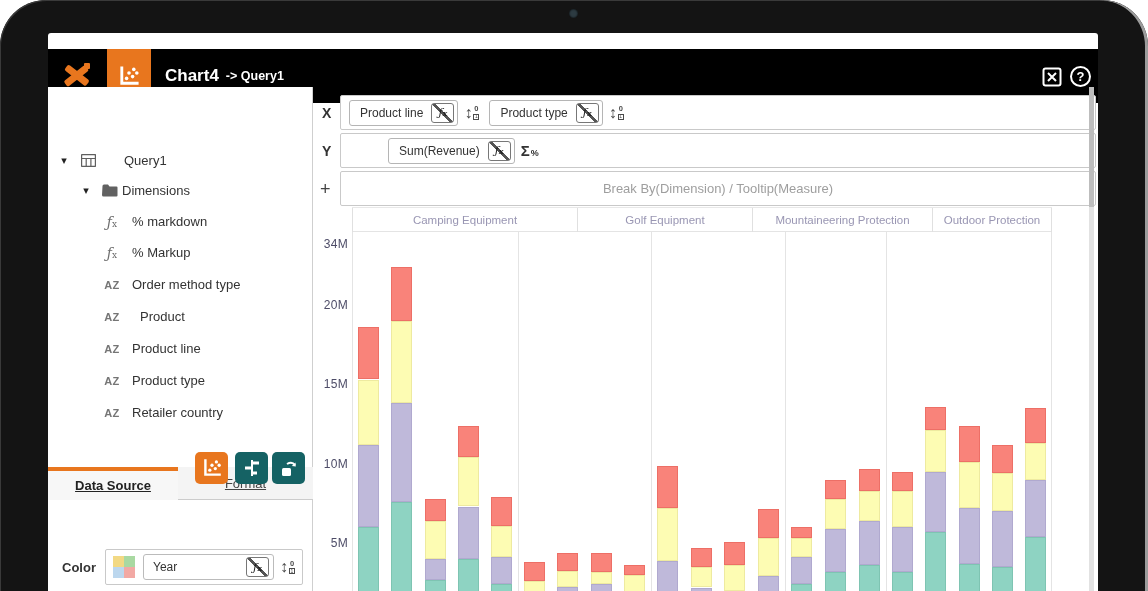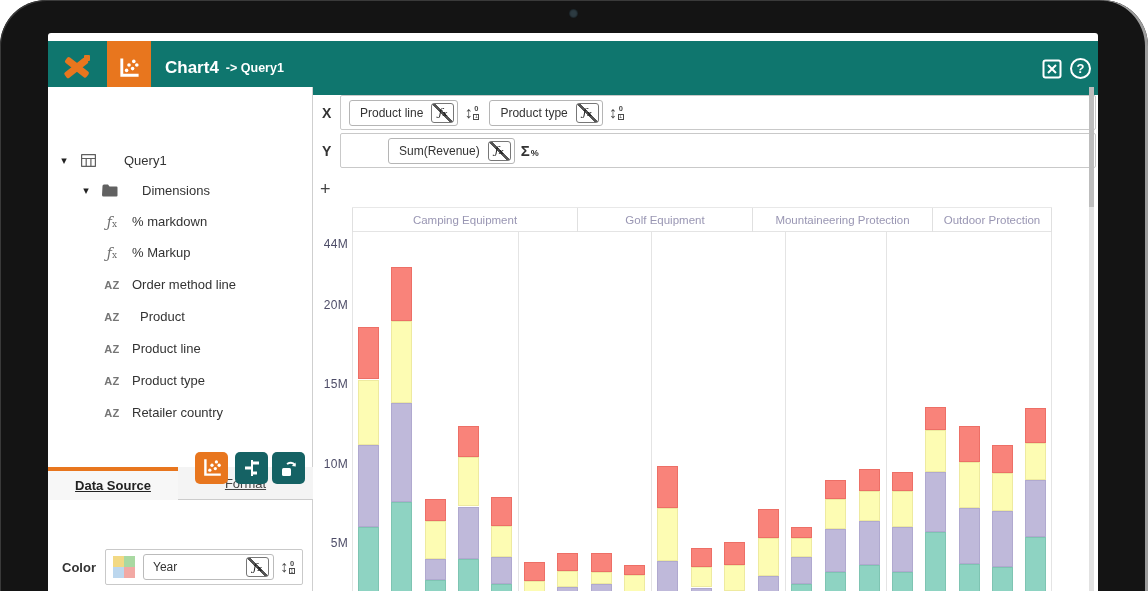--- a/index.html
+++ b/index.html
@@ -7,21 +7,21 @@
     font-family:"Liberation Sans", sans-serif; }
   .tablet { position:absolute; left:0; top:0; width:1148px; height:650px;
     background:#141414; border-radius:46px 46px 0 0;
     box-shadow: inset -3px 0 0 #9c9c9c, inset 1px 1px 0 #3a3a3a; }
   .camera { position:absolute; left:569px; top:9px; width:9px; height:9px;
     border-radius:50%; background:#2d3b42; box-shadow: inset 0 0 2px #000; }
   .screen { position:absolute; left:48px; top:33px; width:1050px; height:558px;
     background:#fff; overflow:hidden; border-radius:3px 3px 0 0; }
 
   
-  .appbar { position:absolute; left:0; top:8px; width:1050px; height:54px; background:#0f766e; }
+  .appbar { position:absolute; left:0; top:16px; width:1050px; height:54px; background:#000000; }
   .logo { position:absolute; left:13px; top:12px; width:32px; height:30px; }
   .charttile { position:absolute; left:59px; top:0; width:44px; height:54px; background:#e8761e;
     display:flex; align-items:center; justify-content:center; }
   .apptitle { position:absolute; left:117px; top:0; height:54px; display:flex; align-items:center; gap:7px; }
   .apptitle .t1 { color:#fff; font-size:17px; font-weight:bold; }
   .apptitle .t2 { color:#fff; font-size:12.5px; font-weight:bold; }
   .finishbtn { position:absolute; left:884px; top:13px; width:101px; height:32px;
     background:#c8e9e8; border:none; border-radius:2px; font-size:13px; color:#2b2b2b;
     font-family:inherit; cursor:pointer; }
   .xsquare { position:absolute; left:994px; top:18px; width:20px; height:20px; cursor:pointer; }
@@ -146,37 +146,37 @@
           </span>
           <span style="margin-left:24px">Query1</span>
         </div>
         <div class="treerow" style="top: 88px;">
           <span class="caret" style="margin-left:32px">▾</span>
           <span class="ticon" style="margin-left:6px">
       <svg width="16" height="13" viewBox="0 0 16 13">
               <path d="M0.5 2 a1.5 1.5 0 0 1 1.5-1.5 h4 l1.5 2 h7 a1 1 0 0 1 1 1 v8 a1 1 0 0 1-1 1 h-13 a1.5 1.5 0 0 1-1.5-1.5 Z" fill="#616161"></path>
             </svg>
           </span>
-          <span style="margin-left:20px">Dimensions</span>
+          <span style="margin-left:0">Dimensions</span>
         </div>
         <div class="treerow" style="top: 119px;">
           <span class="ticon" style="margin-left:52px">
             <span class="fxg">ƒ<span class="sub">x</span></span>
           </span>
           <span style="margin-left:8px">% markdown</span>
         </div>
         <div class="treerow" style="top: 150px;">
           <span class="ticon" style="margin-left:52px">
             <span class="fxg">ƒ<span class="sub">x</span></span>
           </span>
           <span style="margin-left:8px">% Markup</span>
         </div>
         <div class="treerow" style="top: 182px;">
           <span class="ticon tx" style="margin-left:52px">AZ</span>
-          <span style="margin-left:8px">Order method line</span>
+          <span style="margin-left:8px">Order method type</span>
         </div>
         <div class="treerow" style="top: 214px;">
           <span class="ticon tx" style="margin-left:52px">AZ</span>
           <span style="margin-left:16px">Product</span>
         </div>
         <div class="treerow" style="top: 246px;">
           <span class="ticon tx" style="margin-left:52px">AZ</span>
           <span style="margin-left:8px">Product line</span>
         </div>
         <div class="treerow" style="top: 278px;">
@@ -287,41 +287,44 @@
           <span>ƒ<span class="sx">x</span></span>
         </span>
       </div>
       <span class="sigicon">
         <span class="s">Σ</span>
         <span class="p">%</span>
       </span>
     </div>
 
   <div class="maprow-label" style="left:272px;top:146px;font-size:18px;font-weight:normal;color:#444;">+</div>
+  <div class="rowbox" style="top:138px;">
+    <div class="breaktext">Break By(Dimension) / Tooltip(Measure)</div>
+  </div>
 
   <div class="chart-head" id="charthead">
       <div class="hcell" style="left: 0px; width: 225px;">
         <div>Camping Equipment</div>
       </div>
       <div class="hcell" style="left: 225px; width: 175px;">
         <div>Golf Equipment</div>
       </div>
       <div class="hcell" style="left: 400px; width: 180px;">
         <div>Mountaineering Protection</div>
       </div>
       <div class="hcell last" style="left: 580px; width: 120px;">
         <div>Outdoor Protection</div>
       </div>
     </div>
   <div class="yaxis" id="yaxis">
       <div class="ytick" style="top: 304.1px;">5M</div>
       <div class="ytick" style="top: 224.7px;">10M</div>
       <div class="ytick" style="top: 145.3px;">15M</div>
       <div class="ytick" style="top: 65.9px;">20M</div>
-      <div class="ytick" style="top: 5px;">44M</div>
+      <div class="ytick" style="top: 5px;">34M</div>
     </div>
   <div class="plot" id="plot">
       <div class="vline" style="left: 0px;"></div>
       <div class="vline" style="left: 166px;"></div>
       <div class="vline" style="left: 299px;"></div>
       <div class="vline" style="left: 433px;"></div>
       <div class="vline" style="left: 534px;"></div>
       <div class="vline" style="left: 699px;"></div>
       <div class="bar-seg" style="left: 6.1px; top: 295.2px; height: 95.3px; background: rgb(142, 211, 194); border: 1px solid rgb(126, 196, 178);"></div>
       <div class="bar-seg" style="left: 6.1px; top: 212.6px; height: 82.6px; background: rgb(191, 185, 218); border: 1px solid rgb(176, 169, 207);"></div>

